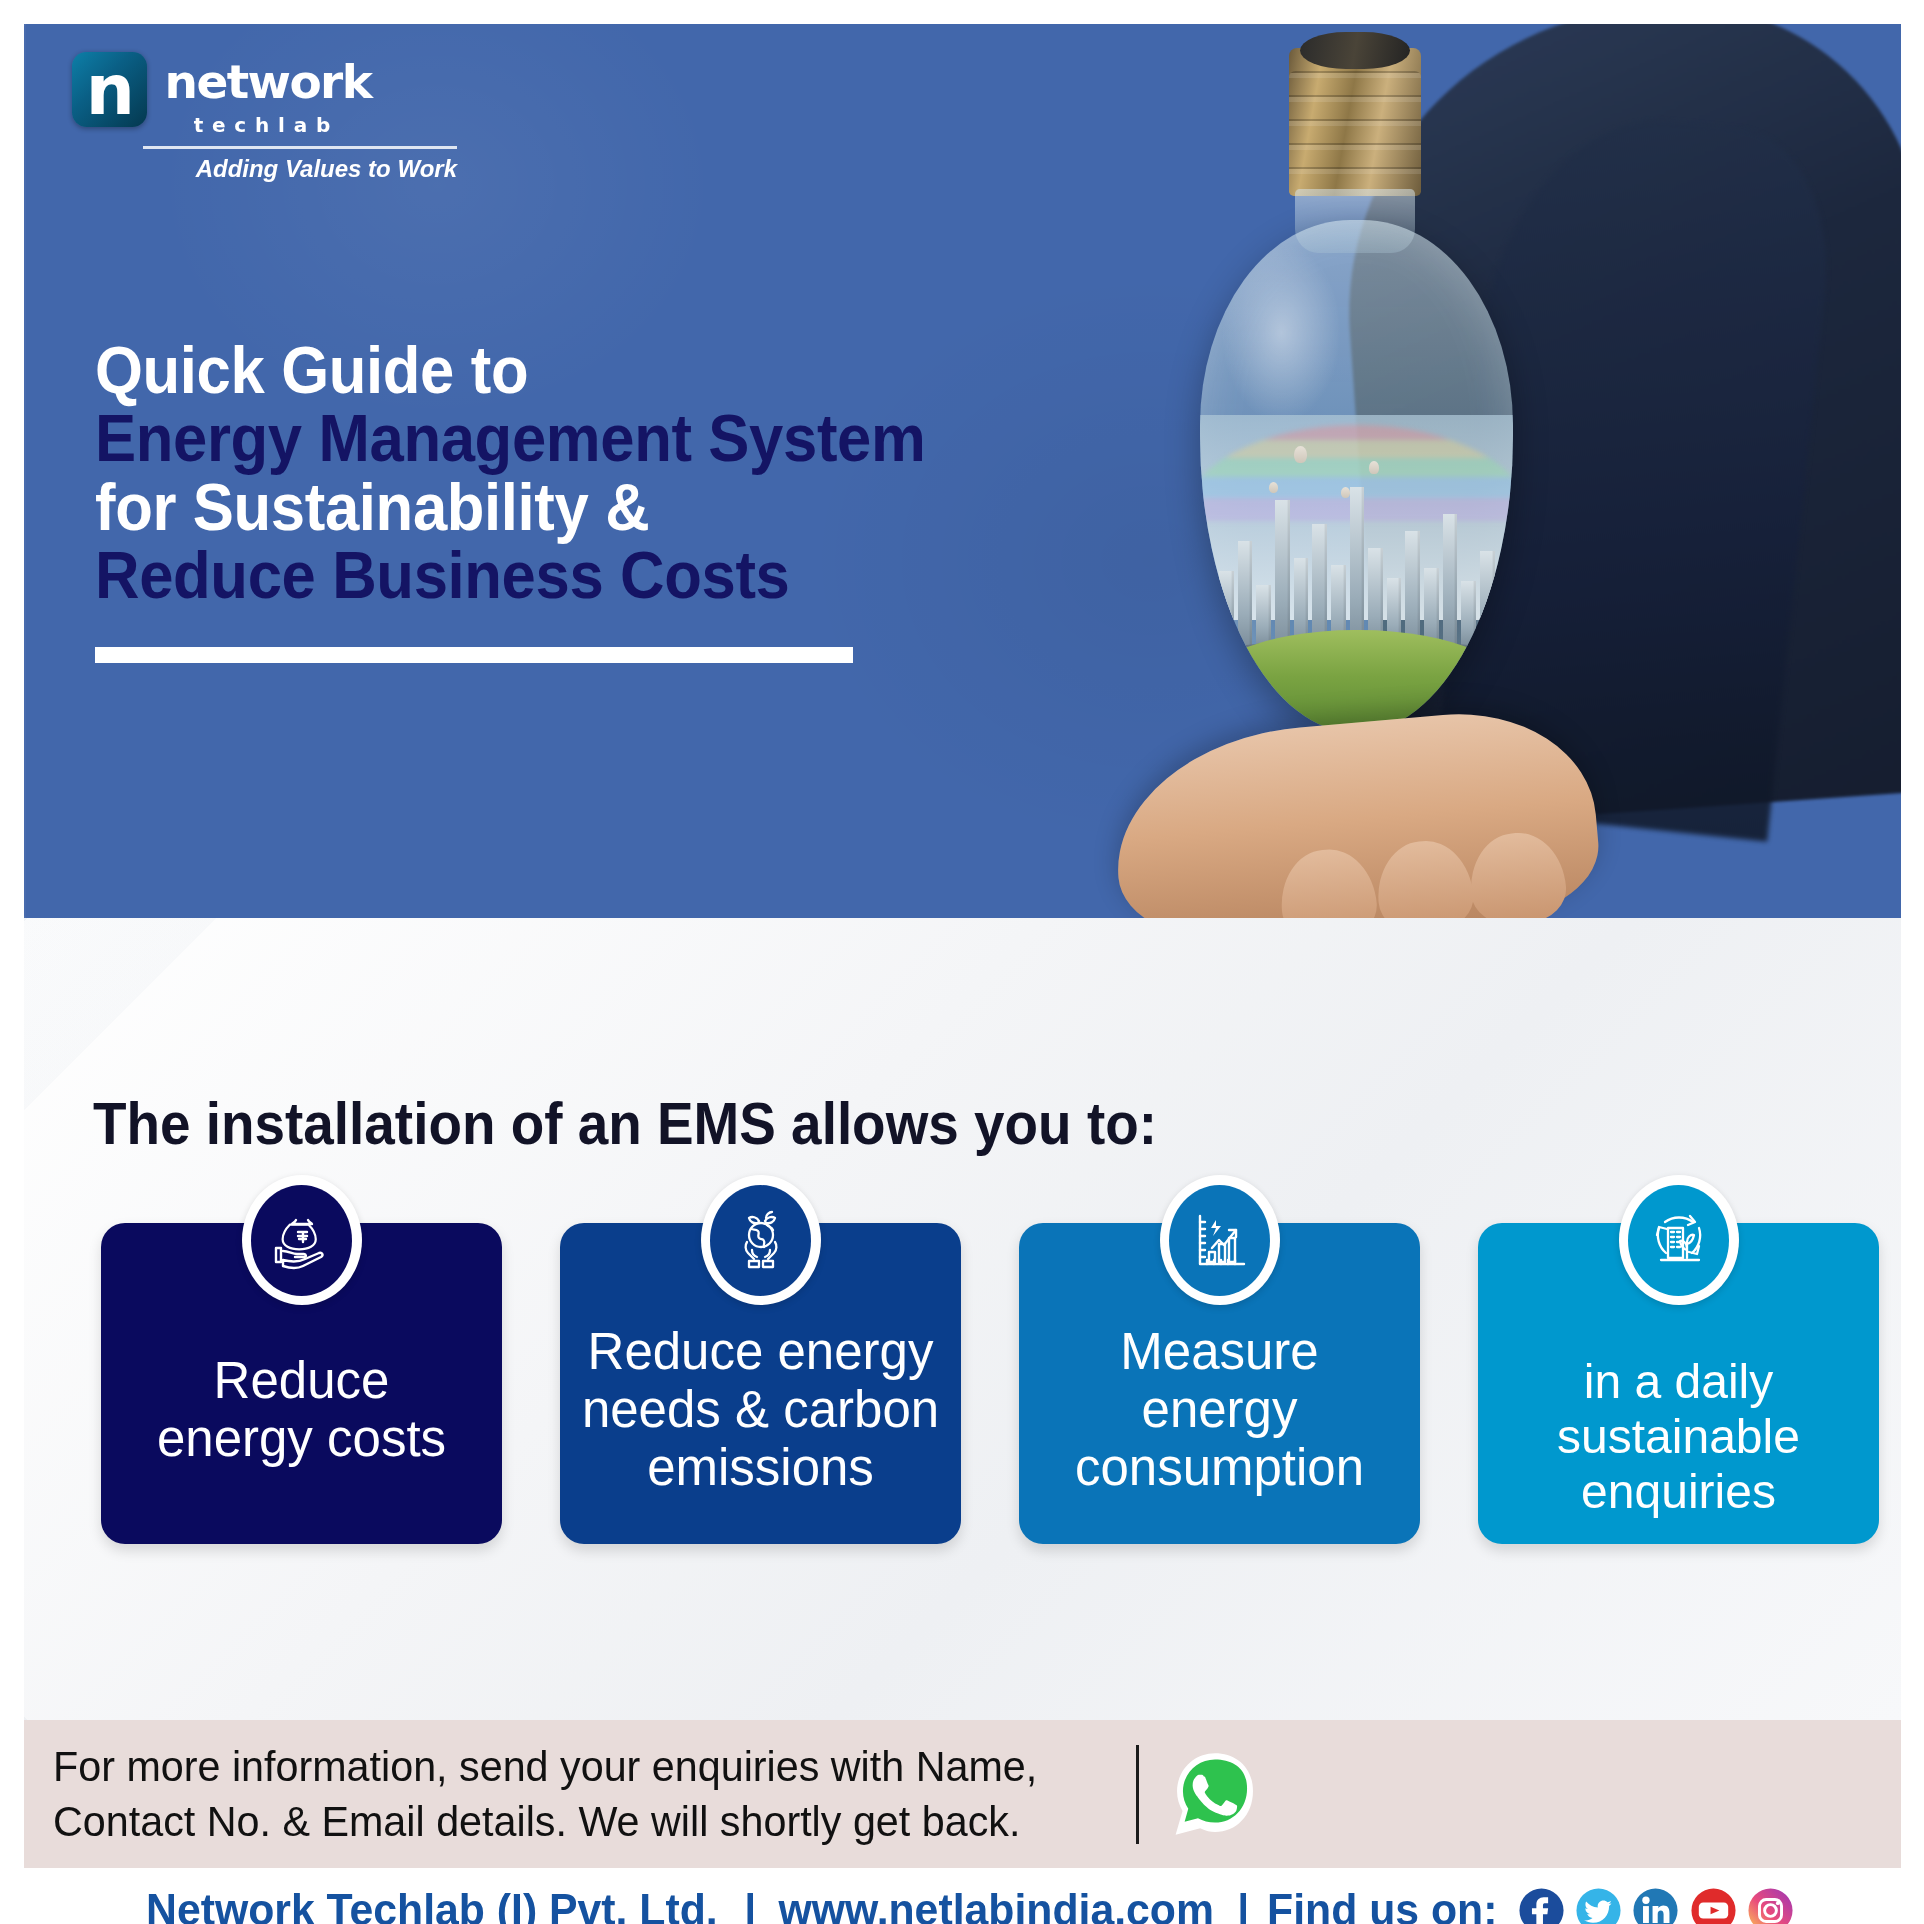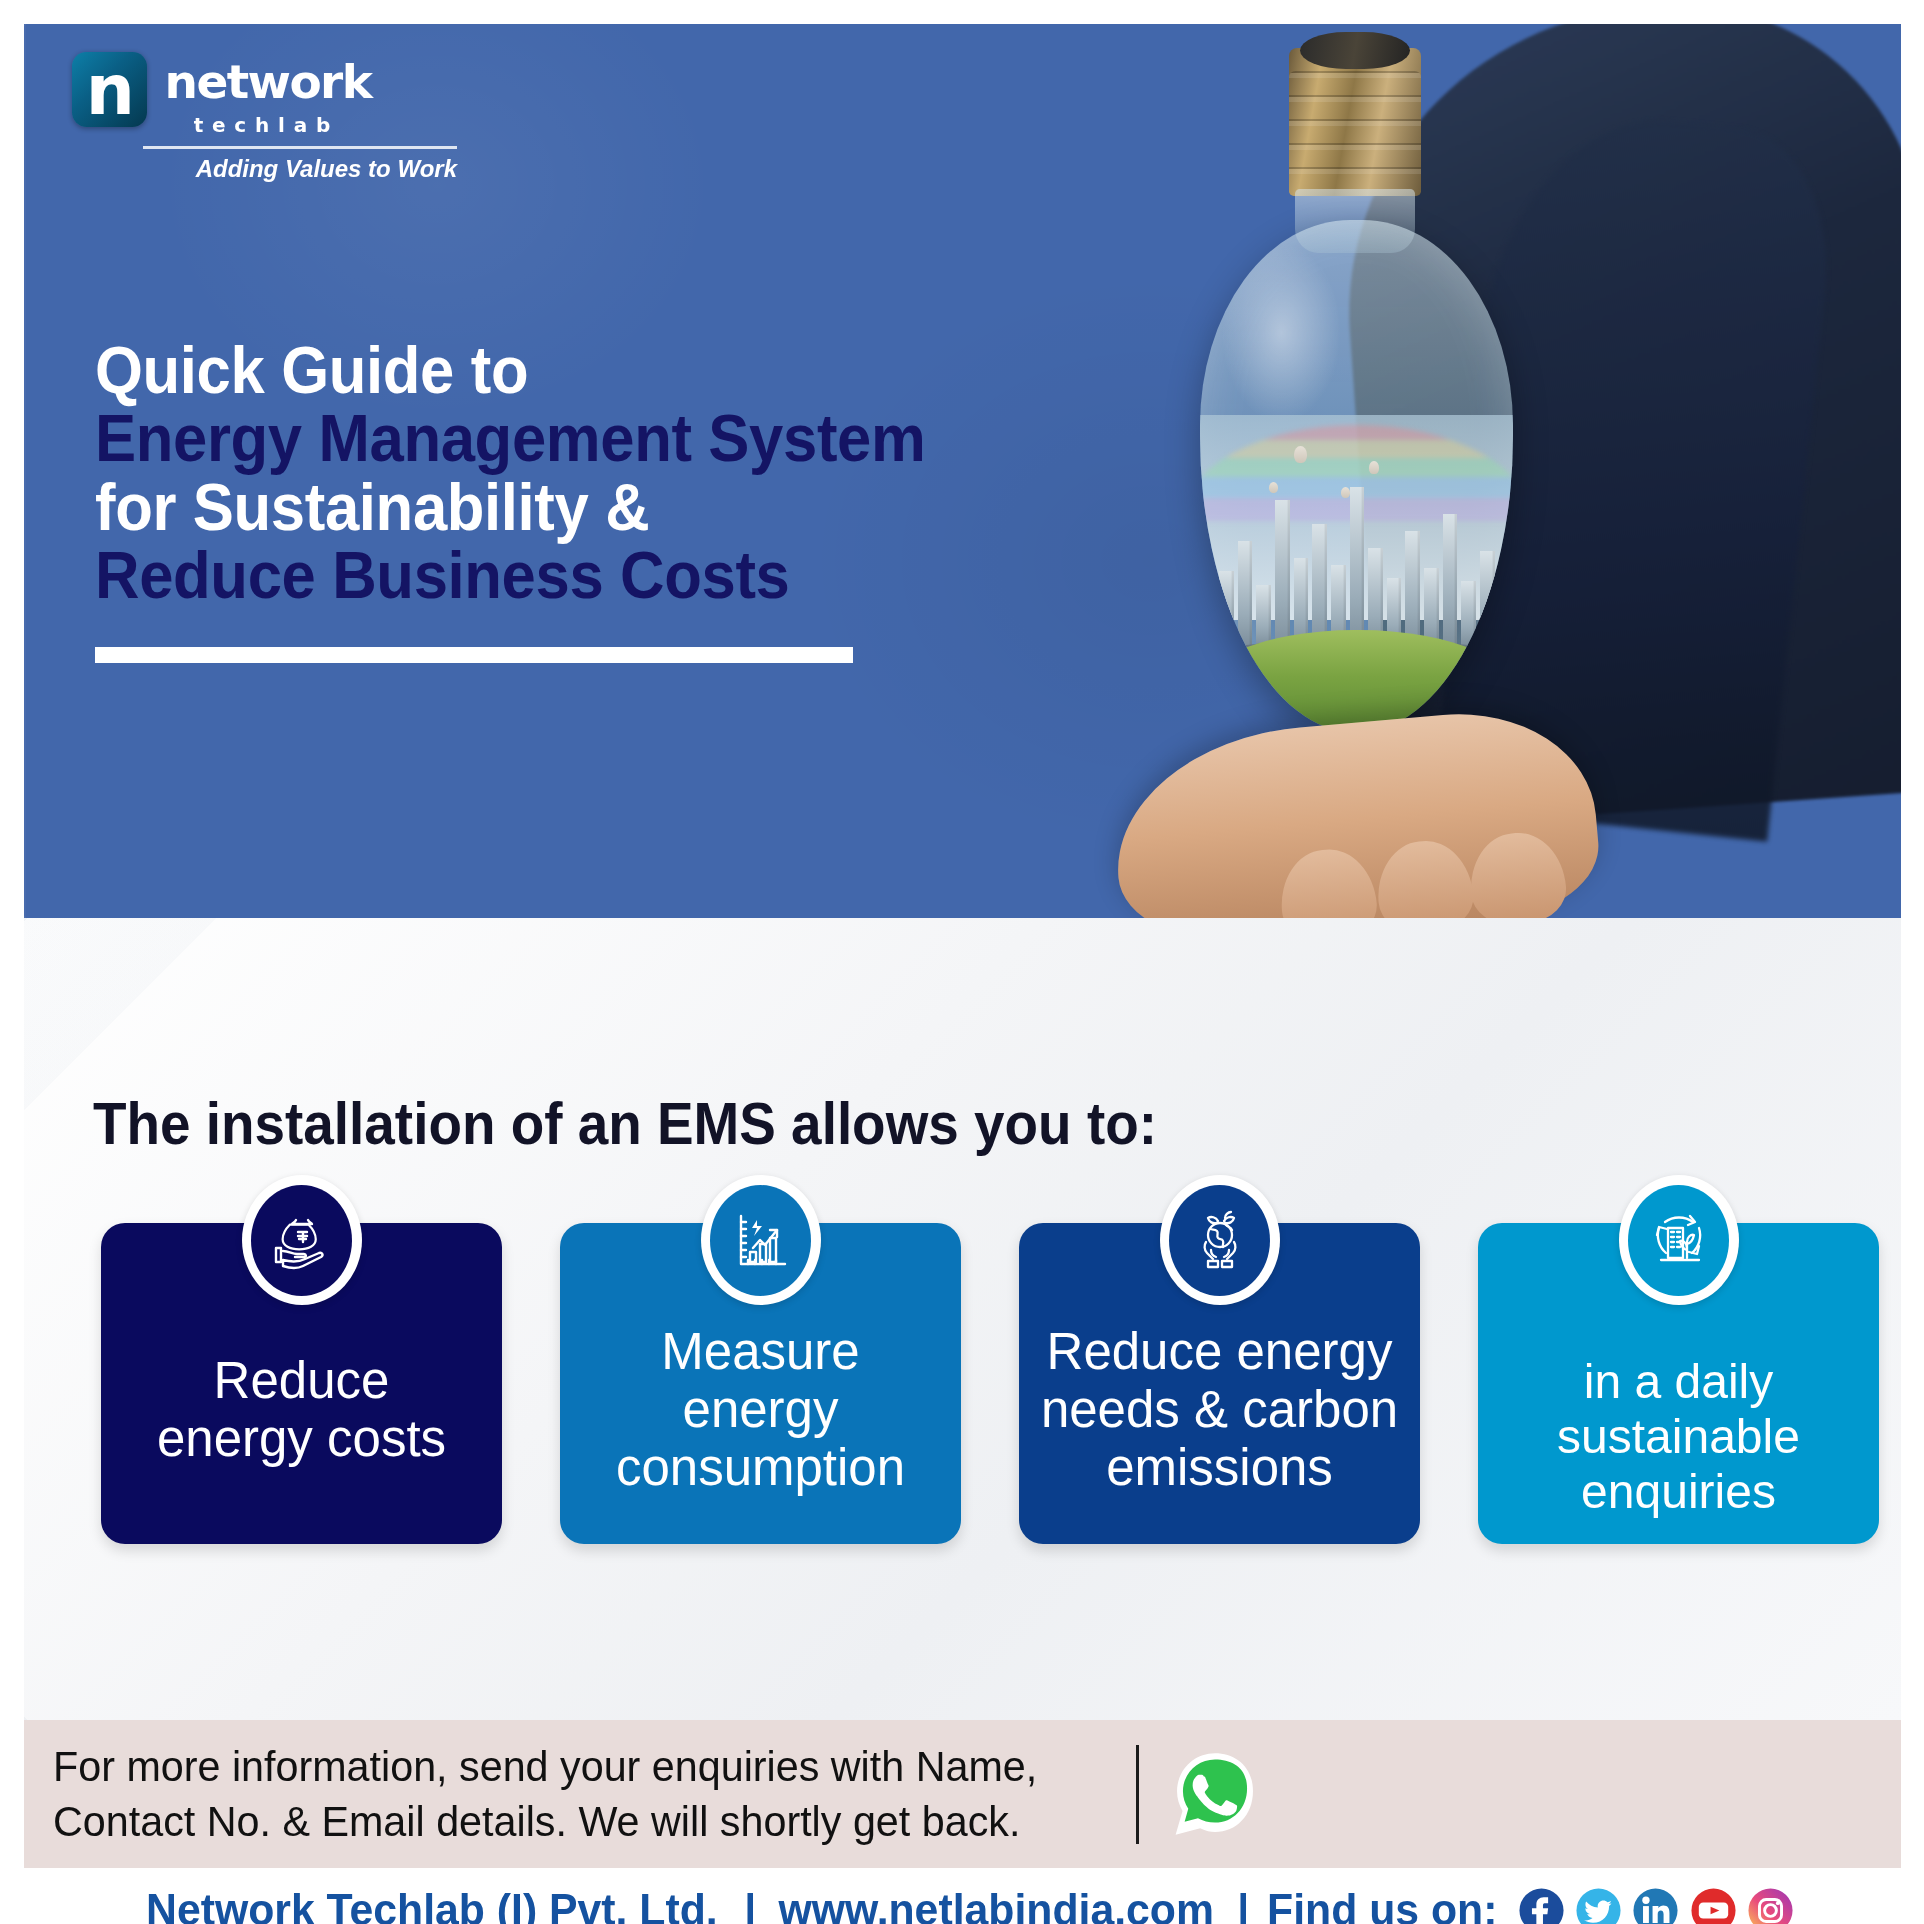--- a/index.html
+++ b/index.html
@@ -380,65 +380,65 @@
         <div class="card" style="background:#0A0A5E">
           <p>
             <span>Reduce</span><br>
             <span>energy costs</span>
           </p>
         </div>
       </div>
 
       <div class="card-col">
         <div class="badge">
-          <div class="badge-in" style="background:#0A74B8">
-            <svg viewBox="0 0 64 64" fill="none" stroke="#fff" stroke-width="2.4" stroke-linecap="round" stroke-linejoin="round">
-              <path d="M12 8v48h44"></path>
-              <path d="M12 14h5M12 21h5M12 28h5M12 35h5M12 42h5M12 49h5"></path>
-              <path d="M19 56v-4M26 56v-4M33 56v-4M40 56v-4M47 56v-4"></path>
-              <path d="M28 12l-5 8h5l-3 8 8-10h-5z" fill="#fff" stroke="none"></path>
-              <path d="M24 40l7-8 5 5 12-15"></path>
-              <path d="M41 22h7v7"></path>
-              <rect x="21" y="44" width="6" height="10"></rect>
-              <rect x="31" y="36" width="6" height="18"></rect>
-              <rect x="41" y="30" width="6" height="24"></rect>
-            </svg>
-          </div>
-        </div>
-        <div class="card" style="background:#0A74B8">
-          <p>
-            <span>Measure</span><br>
-            <span>energy</span><br>
-            <span>consumption</span>
-          </p>
-        </div>
-      </div>
-
-      <div class="card-col">
-        <div class="badge">
           <div class="badge-in" style="background:#0A3E8C">
             <svg viewBox="0 0 64 64" fill="none" stroke="#fff" stroke-width="2.3" stroke-linecap="round" stroke-linejoin="round">
               <circle cx="32" cy="27" r="12"></circle>
               <path d="M22 21c3 1 5 0 7 2s-1 5 1 7 4 0 5 3-1 4 0 6"></path>
               <path d="M38 17c2 2 5 2 6 5"></path>
               <path d="M30 13c-2-4-7-5-10-3 1 4 5 6 9 5z"></path>
               <path d="M36 13c2-4 7-5 10-3-1 4-5 6-9 5z"></path>
               <path d="M37 10c0-3 3-6 6-6"></path>
               <path d="M18 34c-2 3-2 8 1 11l6 6"></path>
               <path d="M46 34c2 3 2 8-1 11l-6 6"></path>
               <path d="M23 42c0 3 2 6 5 7M41 42c0 3-2 6-5 7"></path>
               <path d="M20 53h10v6H20zM34 53h10v6H34z"></path>
             </svg>
           </div>
         </div>
         <div class="card" style="background:#0A3E8C">
           <p>
             <span>Reduce energy</span><br>
             <span>needs &amp; carbon</span><br>
             <span>emissions</span>
+          </p>
+        </div>
+      </div>
+
+      <div class="card-col">
+        <div class="badge">
+          <div class="badge-in" style="background:#0A74B8">
+            <svg viewBox="0 0 64 64" fill="none" stroke="#fff" stroke-width="2.4" stroke-linecap="round" stroke-linejoin="round">
+              <path d="M12 8v48h44"></path>
+              <path d="M12 14h5M12 21h5M12 28h5M12 35h5M12 42h5M12 49h5"></path>
+              <path d="M19 56v-4M26 56v-4M33 56v-4M40 56v-4M47 56v-4"></path>
+              <path d="M28 12l-5 8h5l-3 8 8-10h-5z" fill="#fff" stroke="none"></path>
+              <path d="M24 40l7-8 5 5 12-15"></path>
+              <path d="M41 22h7v7"></path>
+              <rect x="21" y="44" width="6" height="10"></rect>
+              <rect x="31" y="36" width="6" height="18"></rect>
+              <rect x="41" y="30" width="6" height="24"></rect>
+            </svg>
+          </div>
+        </div>
+        <div class="card" style="background:#0A74B8">
+          <p>
+            <span>Measure</span><br>
+            <span>energy</span><br>
+            <span>consumption</span>
           </p>
         </div>
       </div>
 
       <div class="card-col">
         <div class="badge">
           <div class="badge-in" style="background:#0098CE">
             <svg viewBox="0 0 64 64" fill="none" stroke="#fff" stroke-width="2.3" stroke-linecap="round" stroke-linejoin="round">
               <path d="M18 14c8-6 20-6 28 0"></path>
               <path d="M43 8l5 6-7 3"></path>

